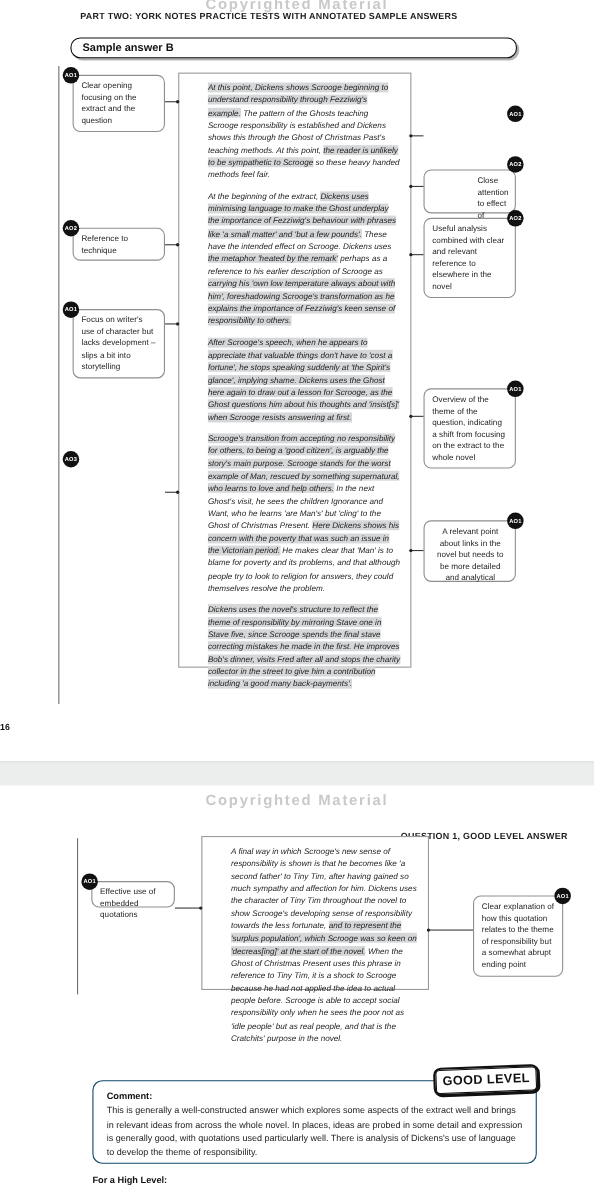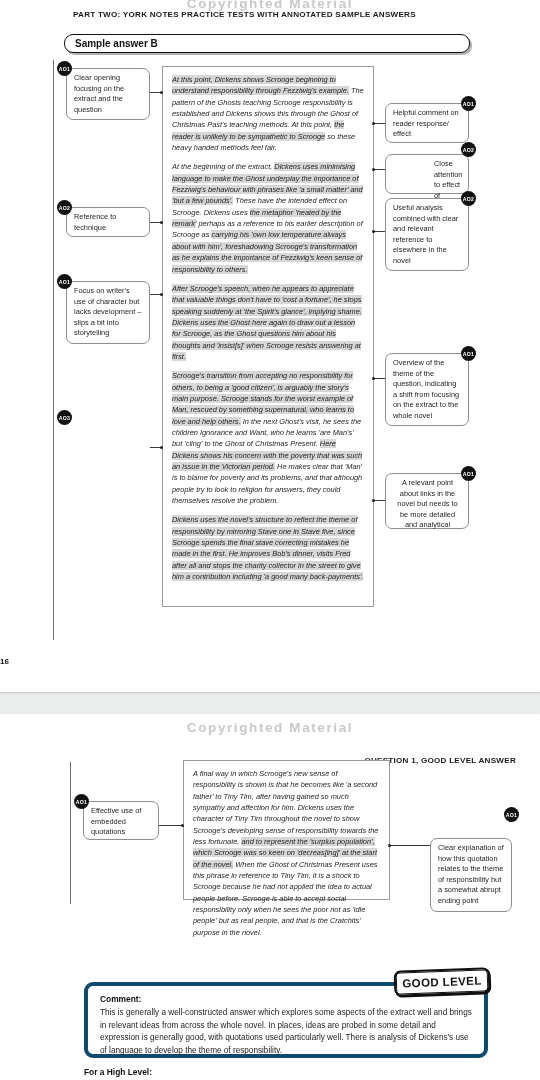--- a/index.html
+++ b/index.html
@@ -63,20 +63,21 @@
   }
 
   
   .spine { position: absolute; background: #6e6e6e; width: 1px; }
 
   
   .answer-box {
     position: absolute;
     border: 1px solid #9a9a9a;
     background: #fff;
+    padding-left: 17px;
   }
   .answer-box p {
     margin: 0 0 8px 0;
     font-size: 7.4px;
     line-height: 11.35px;
     font-style: italic;
     color: #1d1d1d;
     font-family: "Liberation Sans", sans-serif;
   }
   .answer-box p:last-child { margin-bottom: 0; }
@@ -112,21 +113,21 @@
   
   .conn { position: absolute; background: #3a3a3a; height: 1px; }
   .conn-dot {
     position: absolute; width: 3px; height: 3px;
     background: #222; border-radius: 50%;
   }
 
   
   .comment-box {
     position: absolute;
-    border: 4px solid #0c4a6e;
+    border: 1px solid #0c4a6e;
     border-radius: 9px;
     background: #fff;
     padding: 8px 12px 9px 12px;
   }
   .comment-title {
     font-size: 8.4px; font-weight: 700; color: #111; margin-bottom: 3px;
   }
   .comment-body {
     font-size: 8.2px; line-height: 12.6px; color: #1c1c1c;
   }
@@ -203,23 +204,20 @@
       <span class="txt">Focus on writer's use of character but lacks development – slips a bit into storytelling</span>
     </div>
     <div class="ao-badge" style="left:57px; top:274px;">AO1</div>
     <div class="conn" style="left:150px; top:294px; width:12px;"></div>
     <div class="conn-dot" style="left:160px; top:292.5px;"></div>
 
     <div class="ao-badge" style="left:57px; top:410px;">AO3</div>
     <div class="conn" style="left:150px; top:447px; width:12px;"></div>
     <div class="conn-dot" style="left:160px; top:445.5px;"></div>
 
-    <div class="callout" style="left:385px; top:103px; width:84px; height:40px;">
-      <span class="txt">Helpful comment on reader response/ effect</span>
-    </div>
     <div class="ao-badge" style="left:461px; top:96px;">AO1</div>
     <div class="conn" style="left:374px; top:123px; width:11px;"></div>
     <div class="conn-dot" style="left:372px; top:121.5px;"></div>
 
     <div class="callout" style="left:385px; top:154px; width:84px; height:40px;padding-left:48px;">
       <span class="txt">Close attention to effect of specific phrases</span>
     </div>
     <div class="ao-badge" style="left:461px; top:142px;">AO2</div>
     <div class="conn" style="left:374px; top:169px; width:11px;"></div>
     <div class="conn-dot" style="left:372px; top:167.5px;"></div>
@@ -257,28 +255,28 @@
     <div class="running-head" style="right:24px; top:42px;text-align:center;">QUESTION 1, GOOD LEVEL ANSWER</div>
 
     <div class="spine" style="left:70px; top:48px; height:142px;"></div>
 
     <div class="answer-box" style="left:183px; top:46px; width:207px; height:140px;">
       <div class="inner">
         <p><span>A final way in which Scrooge's new sense of responsibility is shown is that he becomes like 'a second father' to Tiny Tim, after having gained so much sympathy and affection for him. Dickens uses the character of Tiny Tim throughout the novel to show Scrooge's developing sense of responsibility towards the less fortunate, </span><span class="hl">and to represent the 'surplus population', which Scrooge was so keen on 'decreas[ing]' at the start of the novel.</span><span>  When the Ghost of Christmas Present uses this phrase in reference to Tiny Tim, it is a shock to Scrooge because he had not applied the idea to actual people before. Scrooge is able to accept social responsibility only when he sees the poor not as 'idle people' but as real people, and that is the Cratchits' purpose in the novel.</span></p>
       </div>
     </div>
 
-    <div class="callout" style="left:83px; top:87px; width:76px; height:39px;">
+    <div class="callout" style="left:83px; top:87px; width:76px; height:24px;">
       <span class="txt">Effective use of embedded quotations</span>
     </div>
     <div class="ao-badge" style="left:74px; top:80px;">AO1</div>
     <div class="conn" style="left:159px; top:111px; width:24px;"></div>
     <div class="conn-dot" style="left:181px; top:109.5px;"></div>
 
-    <div class="callout" style="left:430px; top:100px; width:82px; height:74px;margin-top:24px;">
+    <div class="callout" style="left:430px; top:100px; width:82px; height:74px;">
       <span class="txt">Clear explanation of how this quotation relates to the theme of responsibility but a somewhat abrupt ending point</span>
     </div>
     <div class="ao-badge" style="left:504px; top:93px;">AO1</div>
     <div class="conn" style="left:390px; top:131px; width:40px;"></div>
     <div class="conn-dot" style="left:388px; top:129.5px;"></div>
 
     <div class="stamp" style="left:394px; top:255px; width:96px; height:26px;">
       <div class="stamp-inner">GOOD LEVEL</div>
     </div>
 

